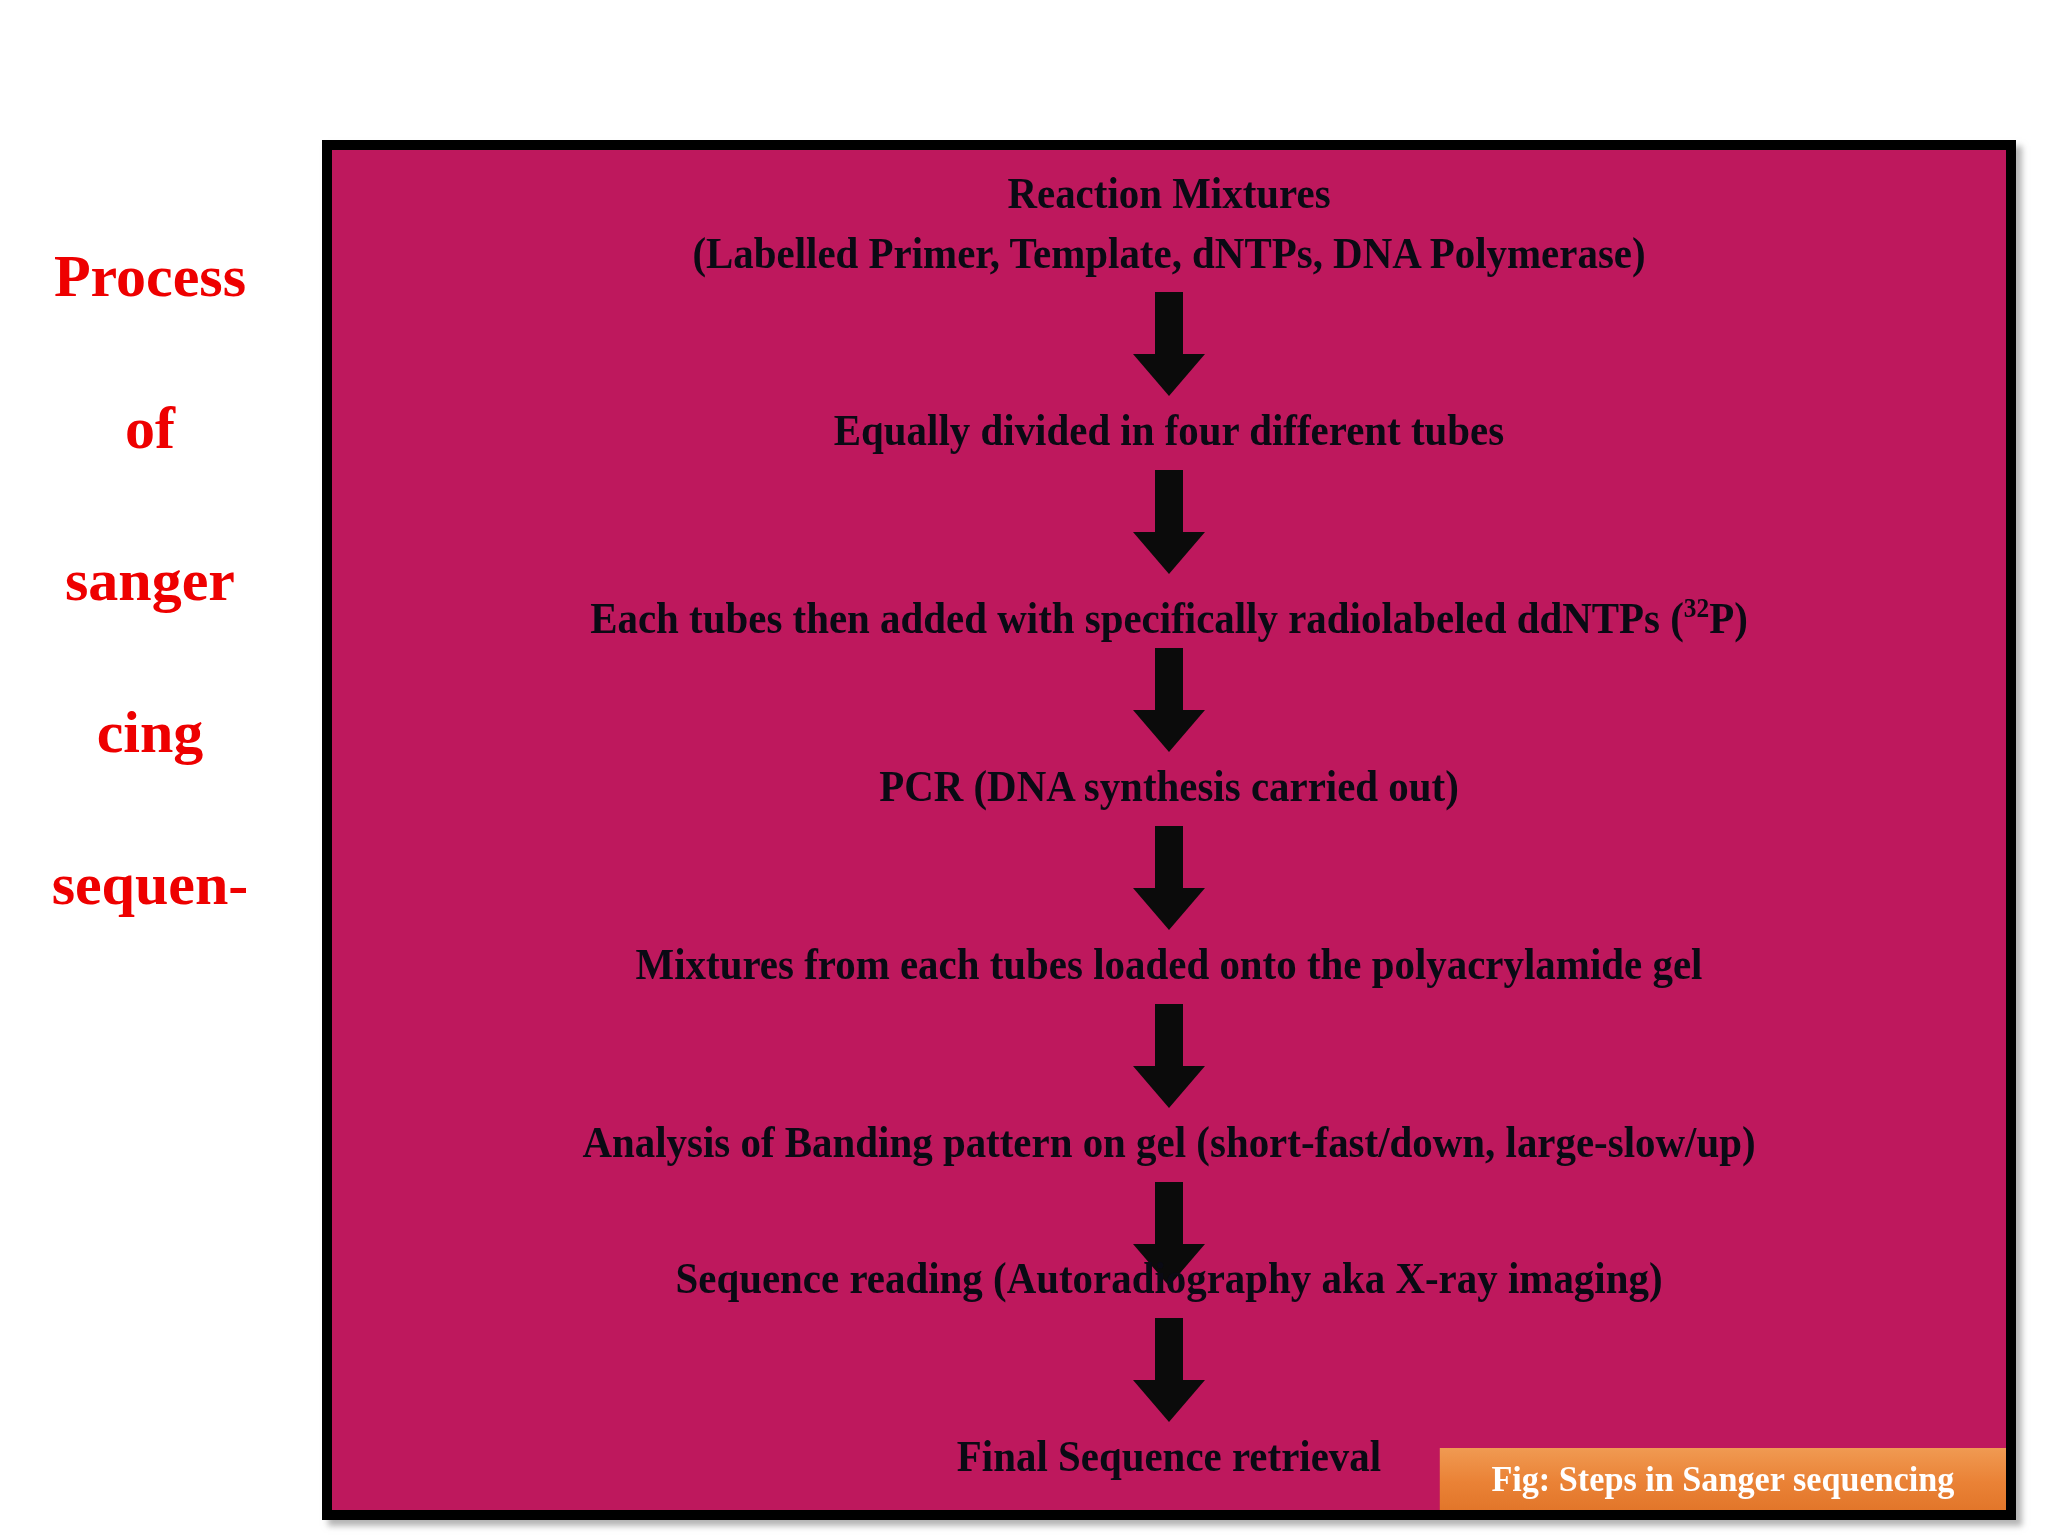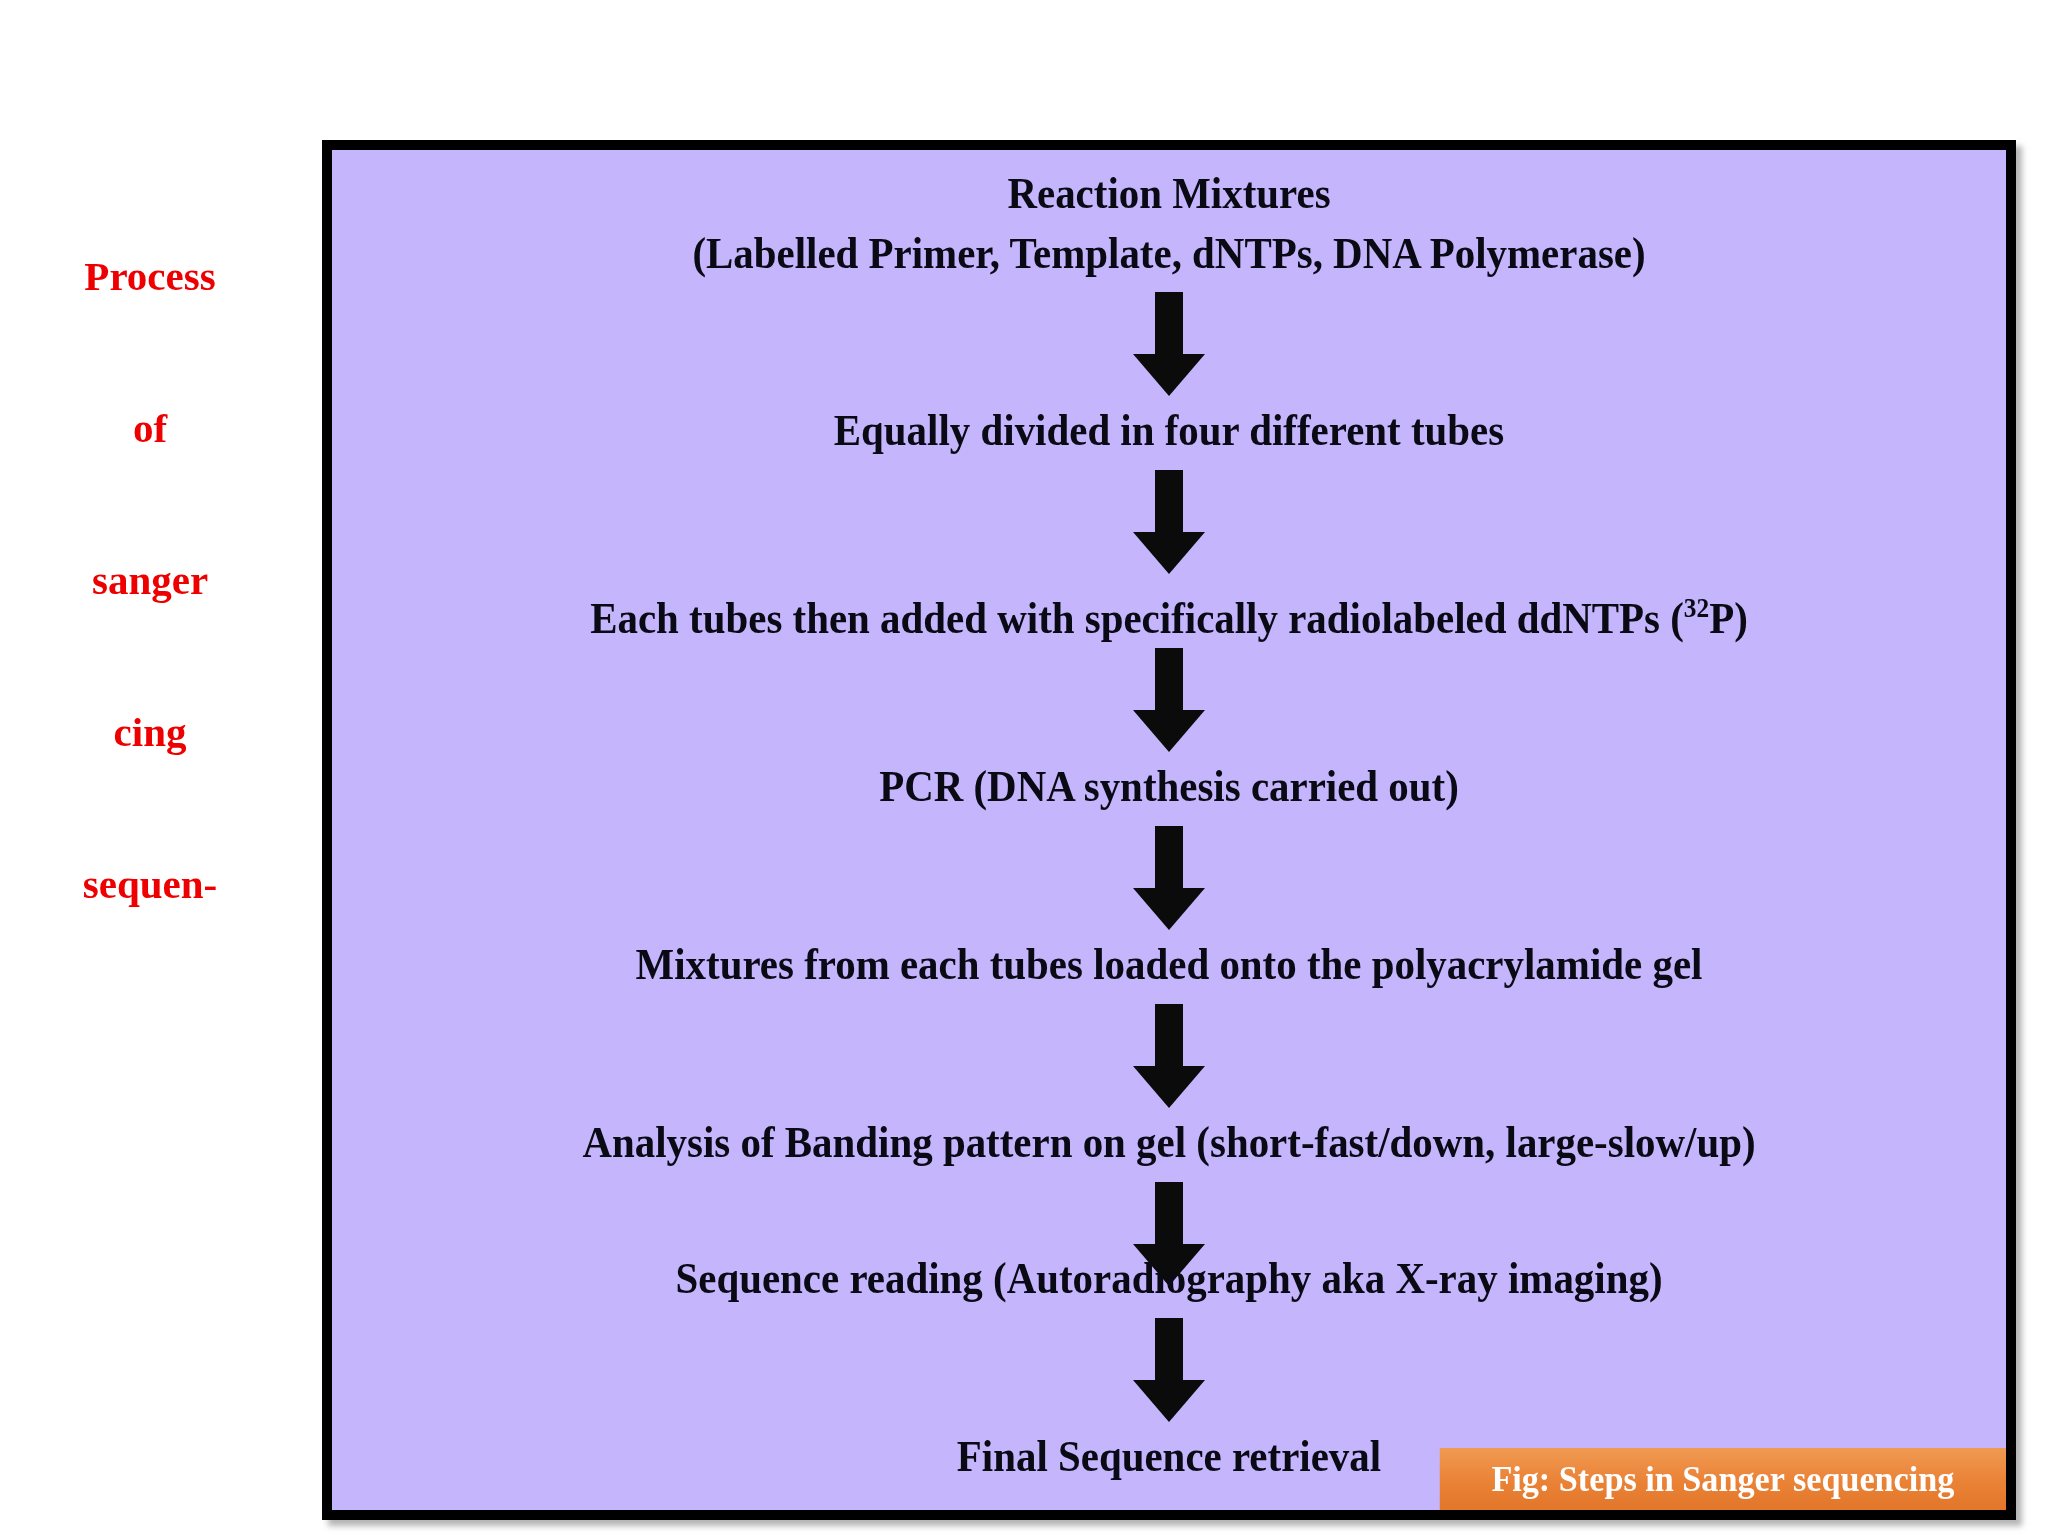--- a/index.html
+++ b/index.html
@@ -22,34 +22,34 @@
   
   #side-title {
     position:absolute;
     left:0px;
     top:200px;
     width:300px;
     text-align:center;
     color:#ee0000;
     font-family:"Liberation Serif","DejaVu Serif",serif;
     font-weight:bold;
-    font-size:41px;
+    font-size:60px;
     line-height:152px;
     letter-spacing:0px;
   }
   #side-title .line { display:block; white-space:nowrap; }
 
   
   #frame {
     position:absolute;
     left:322px;
     top:140px;
     width:1694px;
     height:1380px;
-    background:#c4b5fd;
+    background:#be185d;
     border:10px solid #000000;
     box-shadow:6px 6px 6px rgba(120,120,120,0.55);
   }
 
   #flow {
     position:relative;
     width:100%;
     height:100%;
   }
 

